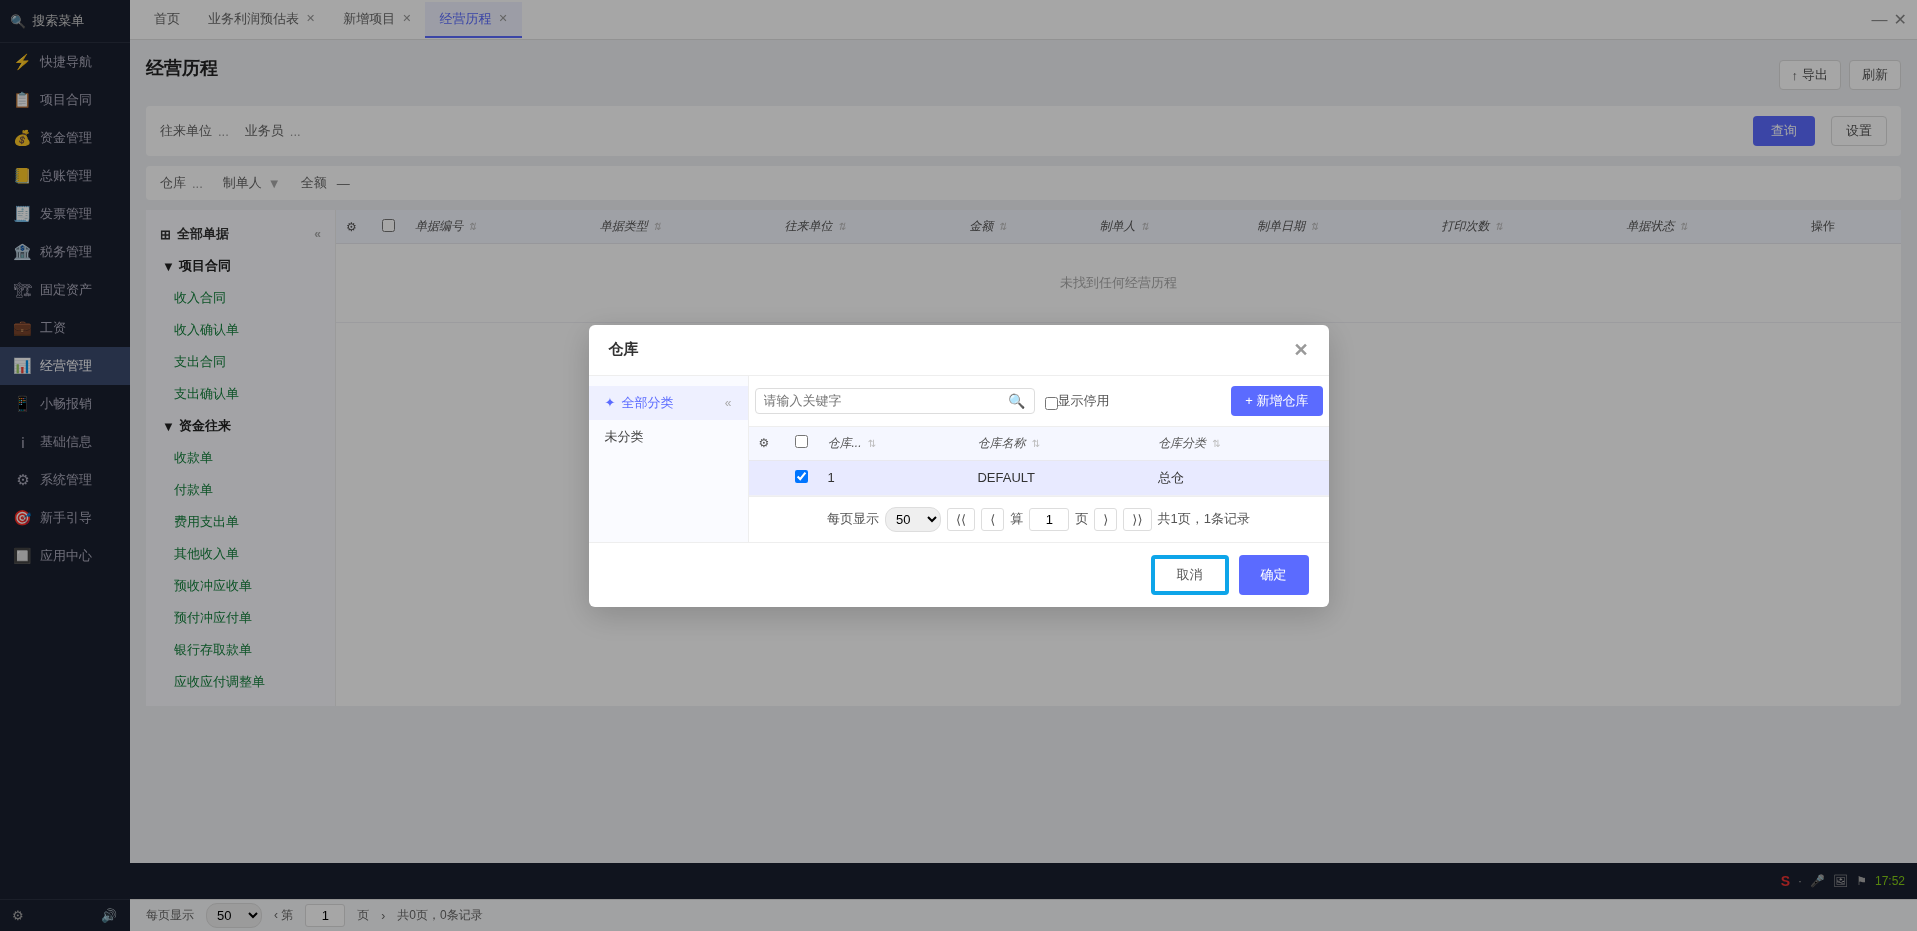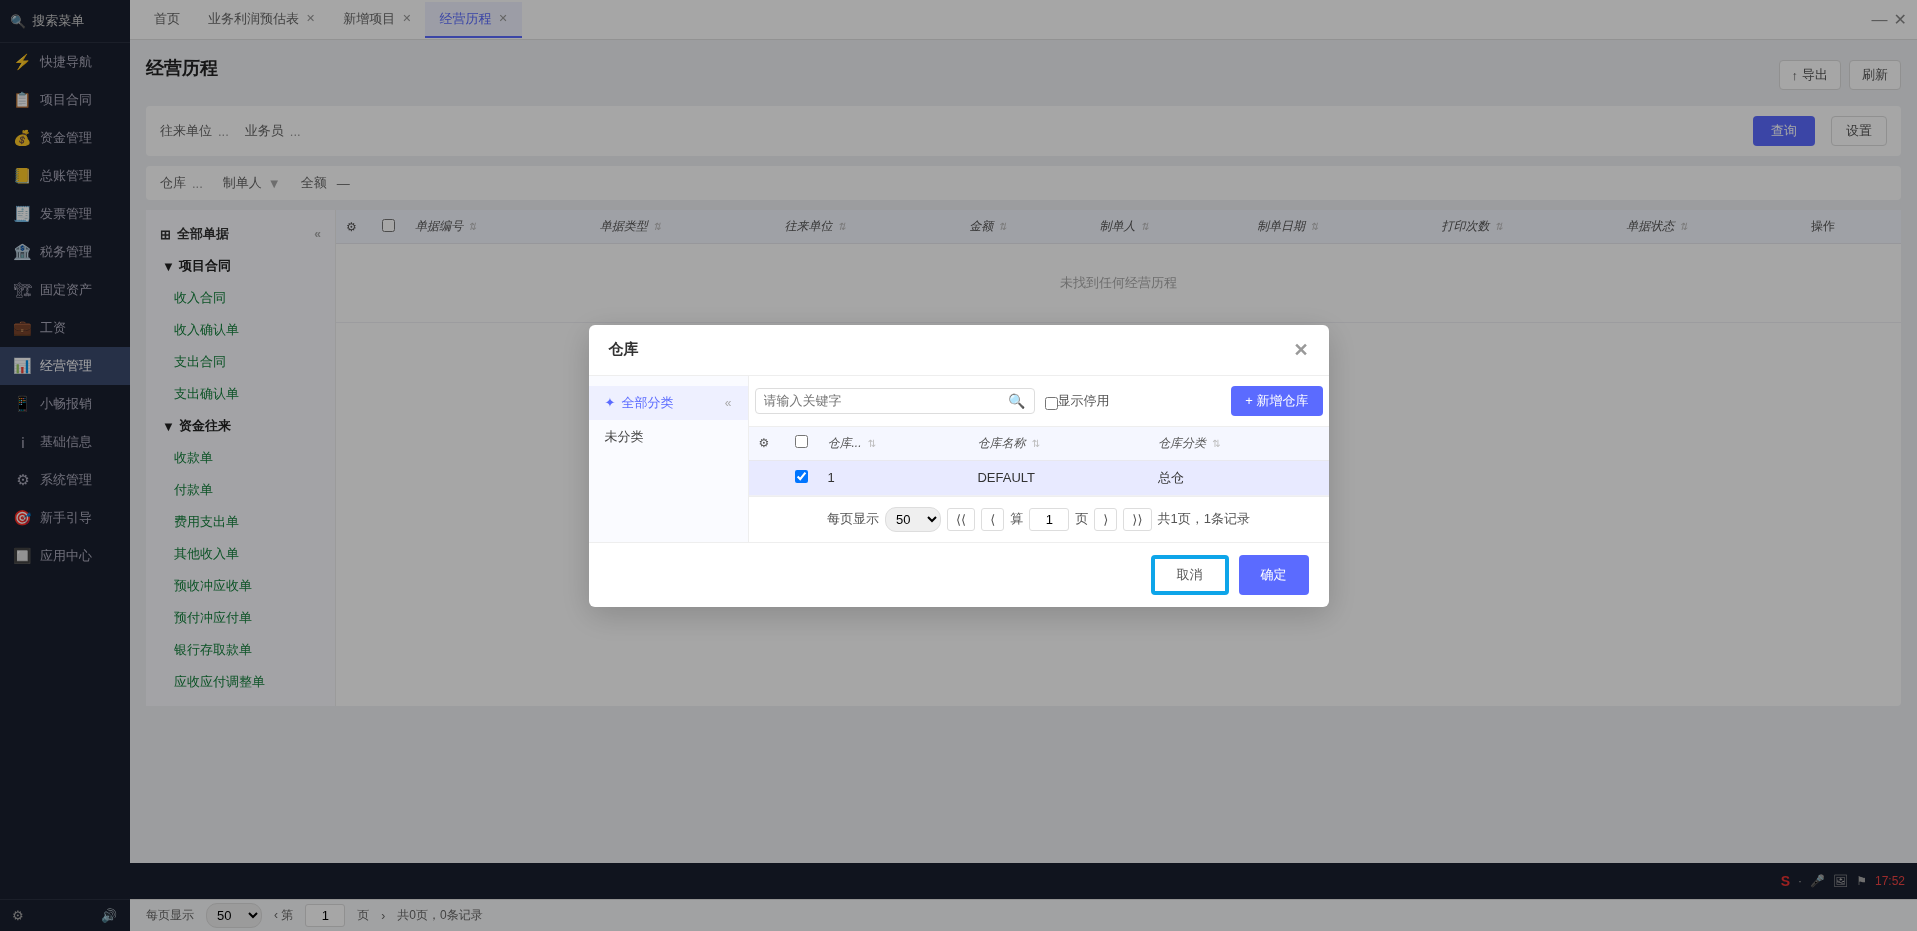--- a/index.html
+++ b/index.html
@@ -185,21 +185,21 @@
       background: #f8f9fa; border-top: 1px solid #e0e0e0;
       display: flex; align-items: center; padding: 0 16px; font-size: 12px; color: #666; gap: 12px;
     }
 
     
     .taskbar {
       position: fixed; bottom: 32px; left: 0; right: 0; height: 36px;
       background: #1a1f2e; display: flex; align-items: center; justify-content: flex-end;
       padding: 0 12px; gap: 8px; font-size: 12px; color: #aaa;
     }
-    .taskbar-time { color: #ef4444; }
+    .taskbar-time { color: #84cc16; }
     .col-sort { cursor: pointer; display: inline-flex; align-items: center; gap: 2px; font-style: italic; }
 
     
     .bg-content { filter: none; }
   </style>
 </head>
 <body>
 
 <div class="sidebar">
   <div class="sidebar-search">

